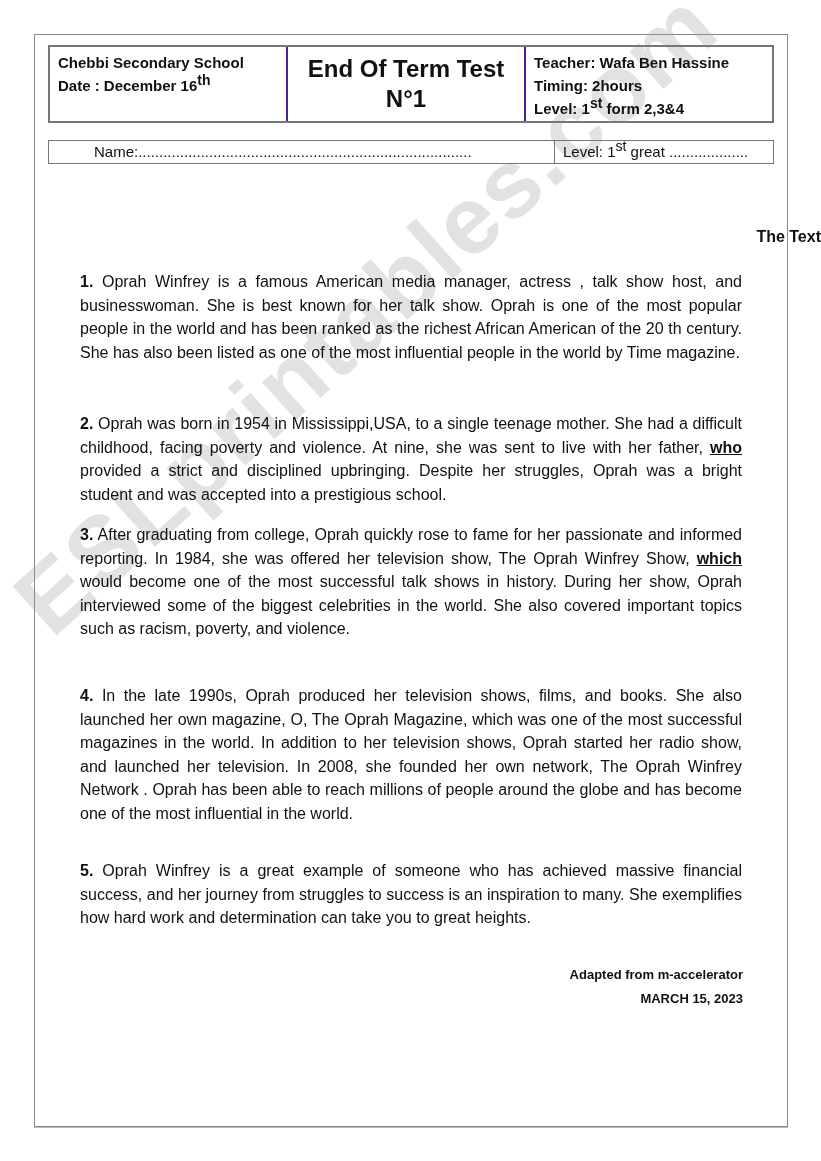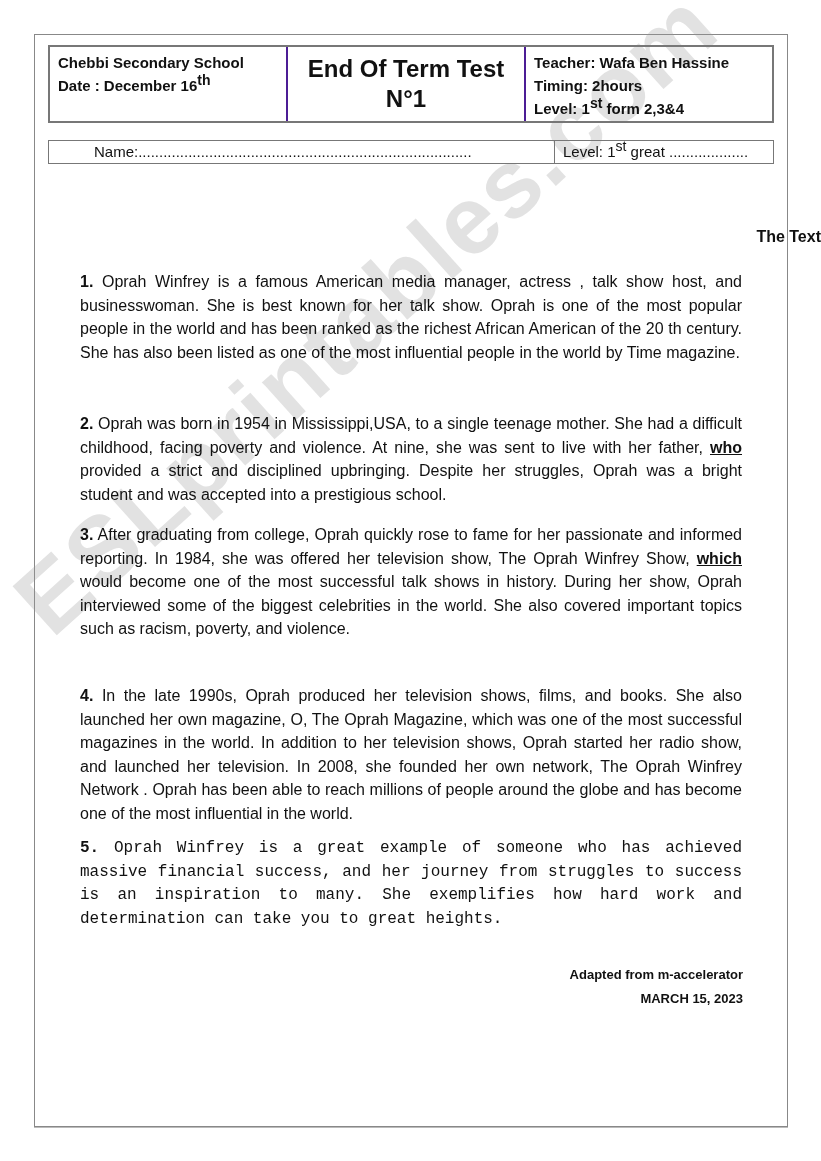--- a/index.html
+++ b/index.html
@@ -75,20 +75,20 @@
 </div>
 
 <div class="para" style="top:523px;">
   <span class="num">3.</span><span> After graduating from college, Oprah quickly rose to fame for her passionate and informed reporting. In 1984, she was offered her television show, The Oprah Winfrey Show, </span><span class="uline">which</span><span> would become one of the most successful talk shows in history. During her show, Oprah interviewed some of the biggest celebrities in the world. She also covered important topics such as racism, poverty, and violence.</span>
 </div>
 
 <div class="para" style="top:684px;">
   <span class="num">4.</span><span> In the late 1990s, Oprah produced her television shows, films, and books. She also launched her own magazine, O, The Oprah Magazine, which was one of the most successful magazines in the world. In addition to her television shows, Oprah started her radio show, and launched her television. In 2008, she founded her own network, The Oprah Winfrey Network . Oprah has been able to reach millions of people around the globe and has become one of the most influential in the world.</span>
 </div>
 
-<div class="para" style="top:837px;font-family:Liberation Mono, monospace;">
+<div class="para" style="top:859px;">
   <span class="num">5.</span><span> Oprah Winfrey is a great example of someone who has achieved massive financial success, and her journey from struggles to success is an inspiration to many. She exemplifies how hard work and determination can take you to great heights.</span>
 </div>
 
 <div class="source">
   <div>Adapted from m-accelerator</div>
   <div>MARCH 15, 2023</div>
 </div>
 
 </body></html>

